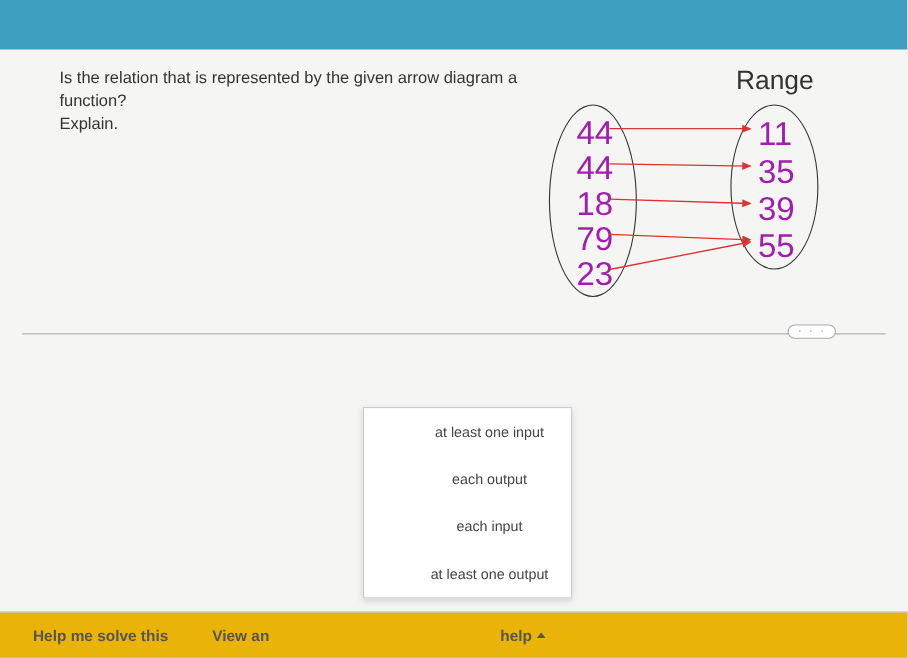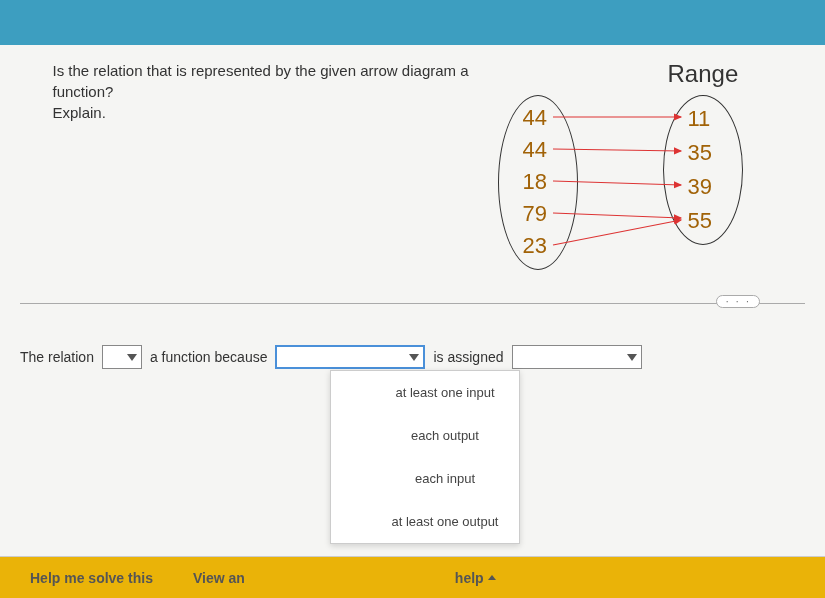--- a/index.html
+++ b/index.html
@@ -1,28 +1,28 @@
 <!DOCTYPE html>
 <html><head>
 <meta charset="utf-8">
 <style>
   * { box-sizing: border-box; margin: 0; padding: 0; }
   body { font-family: Arial, sans-serif; background: #f5f5f3; width: 825px; height: 598px; overflow: hidden; }
   .header-bar { background: #3d9ec0; height: 45px; width: 100%; }
   .content { padding: 15px 20px 0 20px; position: relative; }
-  .question-area { display: flex; justify-content: center; }
+  .question-area { display: flex; justify-content: flex-start; margin-left: 34px; }
   .question-text { font-size: 15px; color: #333; line-height: 1.4; max-width: 440px; }
   .diagram-area { position: relative; width: 280px; height: 220px; }
   .diagram-label { font-size: 24px; color: #333; position: absolute; }
   .domain-label { left: 15px; top: 0; }
   .range-label { left: 175px; top: 0; }
   .oval { position: absolute; border: 1.5px solid #333; border-radius: 50%; background: transparent; }
   .oval-domain { left: 5px; top: 35px; width: 80px; height: 175px; }
   .oval-range { left: 170px; top: 35px; width: 80px; height: 150px; }
-  .num { position: absolute; font-size: 22px; color: #a16207; }
+  .num { position: absolute; font-size: 30px; color: #a21caf; }
   svg.arrows { position: absolute; left: 0; top: 0; width: 280px; height: 220px; }
   .divider-row { position: relative; margin-top: 15px; height: 20px; }
   .divider-line { border-top: 1px solid #aaa; width: 100%; position: absolute; top: 8px; }
   .dots-pill { position: absolute; right: 45px; top: 0; background: #fff; border: 1px solid #aaa; border-radius: 10px; padding: 0 8px; font-size: 10px; letter-spacing: 2px; color: #666; }
   .answer-row { margin-top: 30px; display: flex; align-items: center; gap: 8px; font-size: 14px; color: #333; position: relative; }
   .dropdown { display: inline-flex; align-items: center; justify-content: flex-end; border: 1px solid #888; background: #fff; height: 24px; padding: 0 4px; position: relative; }
   .dropdown.small { width: 40px; }
   .dropdown.medium { width: 150px; border: 2px solid #4a90d9; }
   .dropdown.large { width: 130px; }
   .triangle { width: 0; height: 0; border-left: 5px solid transparent; border-right: 5px solid transparent; border-top: 7px solid #555; }
@@ -69,34 +69,20 @@
         <line x1="60" y1="185" x2="188" y2="160" stroke="#d33" stroke-width="1.2" marker-end="url(#ah)"></line>
       </svg>
     </div>
   </div>
 
   <div class="divider-row">
     <div class="divider-line"></div>
     <div class="dots-pill">· · ·</div>
   </div>
 
-  <div class="answer-row">
-    <span>The relation</span>
-    <div class="dropdown small">
-      <div class="triangle"></div>
-    </div>
-    <span>a function because</span>
-    <div class="dropdown medium">
-      <div class="triangle"></div>
-    </div>
-    <span>is assigned</span>
-    <div class="dropdown large">
-      <div class="triangle"></div>
-    </div>
-  </div>
 </div>
 
 <div class="options-popup">
   <div class="option-item">at least one input</div>
   <div class="option-item">each output</div>
   <div class="option-item">each input</div>
   <div class="option-item">at least one output</div>
 </div>
 
 <div class="footer-bar">

